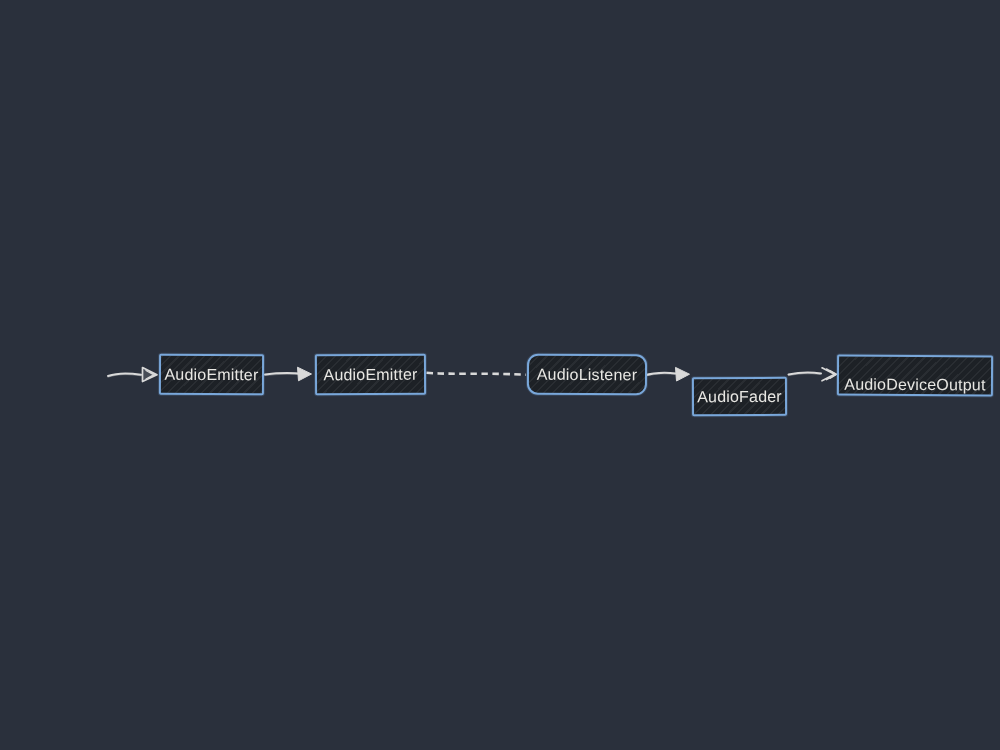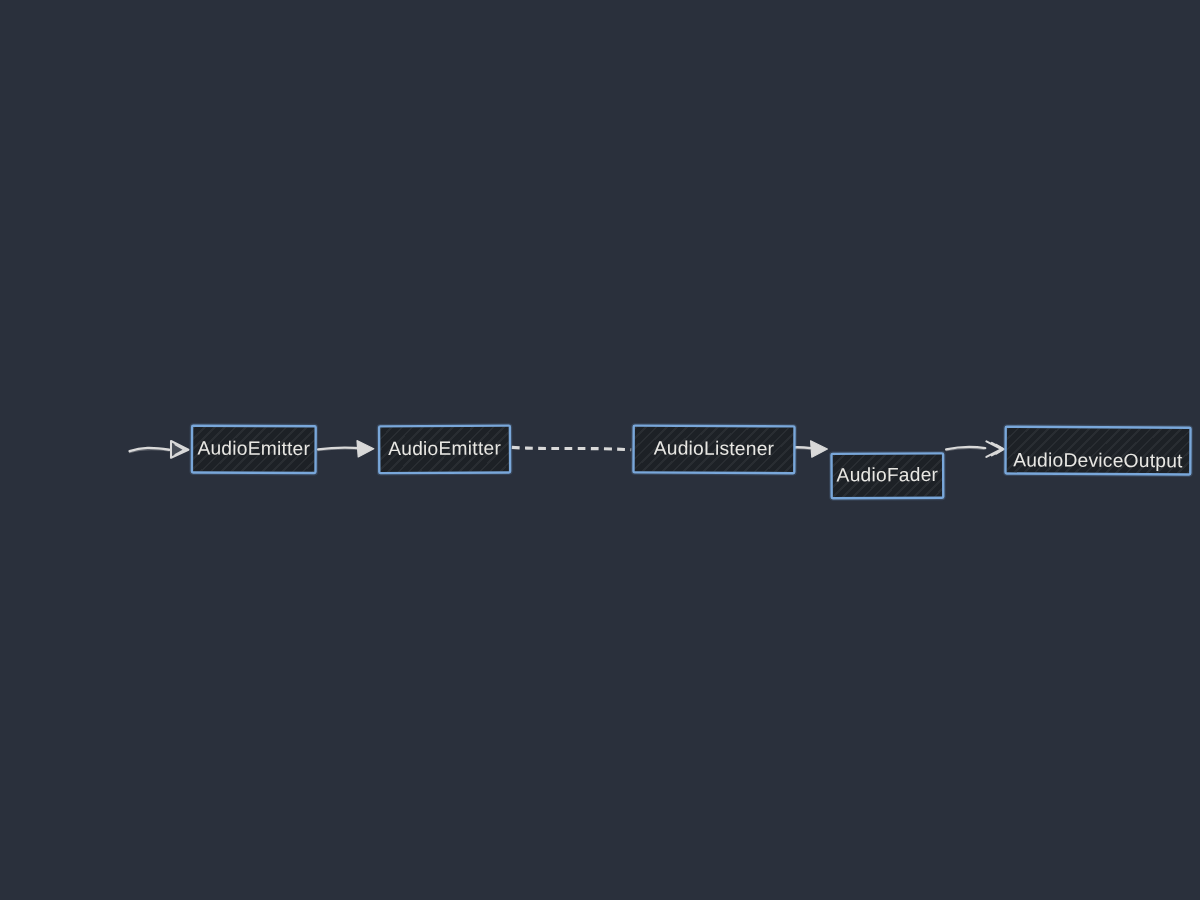--- a/index.html
+++ b/index.html
@@ -43,21 +43,21 @@
     color: var(--color-node_text, #e8e7e3);
     font-size: 16px;
     letter-spacing: 0.2px;
     white-space: nowrap;
   }
   .node-label { display: inline-block; }
   
   .n-audio-player        { left: 6px;   top: 356px; width: 101px; height: 39px; transform: rotate(-0.3deg); }
   .n-audio-reverb        { left: 159px; top: 354px; width: 105px; height: 41px; transform: rotate(0.25deg); }
   .n-audio-emitter       { left: 315px; top: 354px; width: 111px; height: 41px; transform: rotate(-0.3deg); }
-  .n-audio-listener      { left: 527px; top: 354px; width: 136px; height: 41px; transform: rotate(0.3deg); }
+  .n-audio-listener      { left: 527px; top: 354px; width: 120px; height: 41px; transform: rotate(0.3deg); border-radius: 11px; }
   .n-audio-fader         { left: 692px; top: 355px; width: 95px;  height: 39px; transform: rotate(-0.25deg); margin-top: 22px; }
   .n-audio-device-output { left: 837px; top: 355px; width: 156px; height: 41px; transform: rotate(0.3deg); align-items: flex-end; }
 
   .edge-line {
     fill: none;
     stroke: var(--color-connector, #d9d9d9);
     stroke-width: 2;
     stroke-linecap: round;
   }
   .edge-line-ghost {

